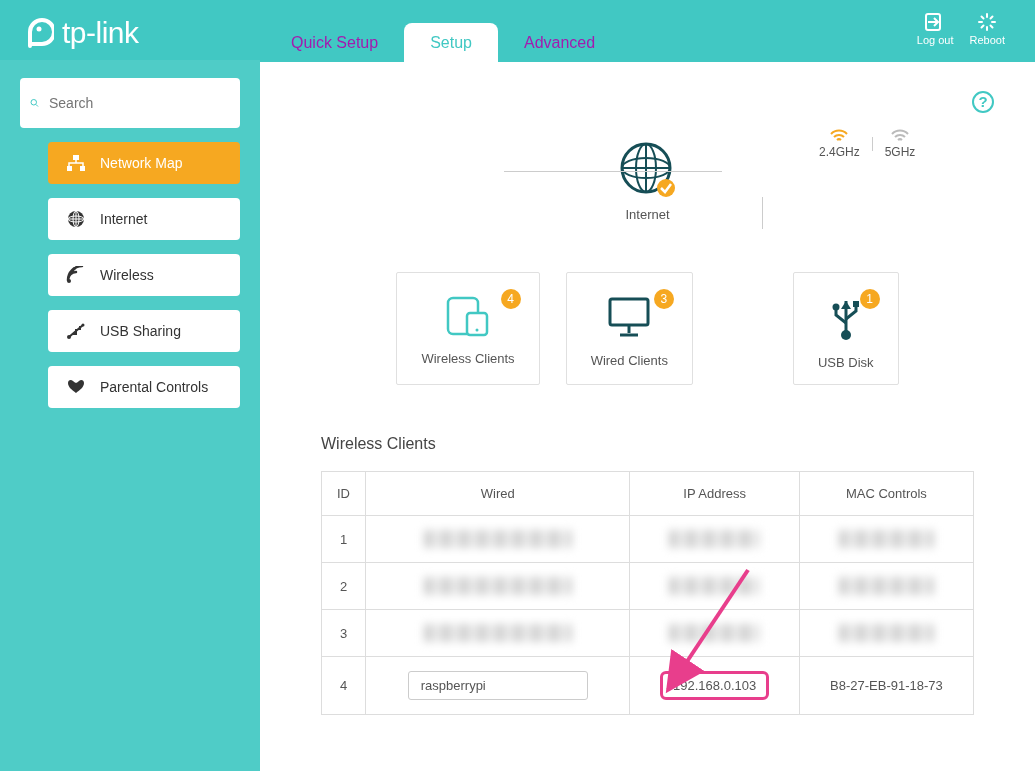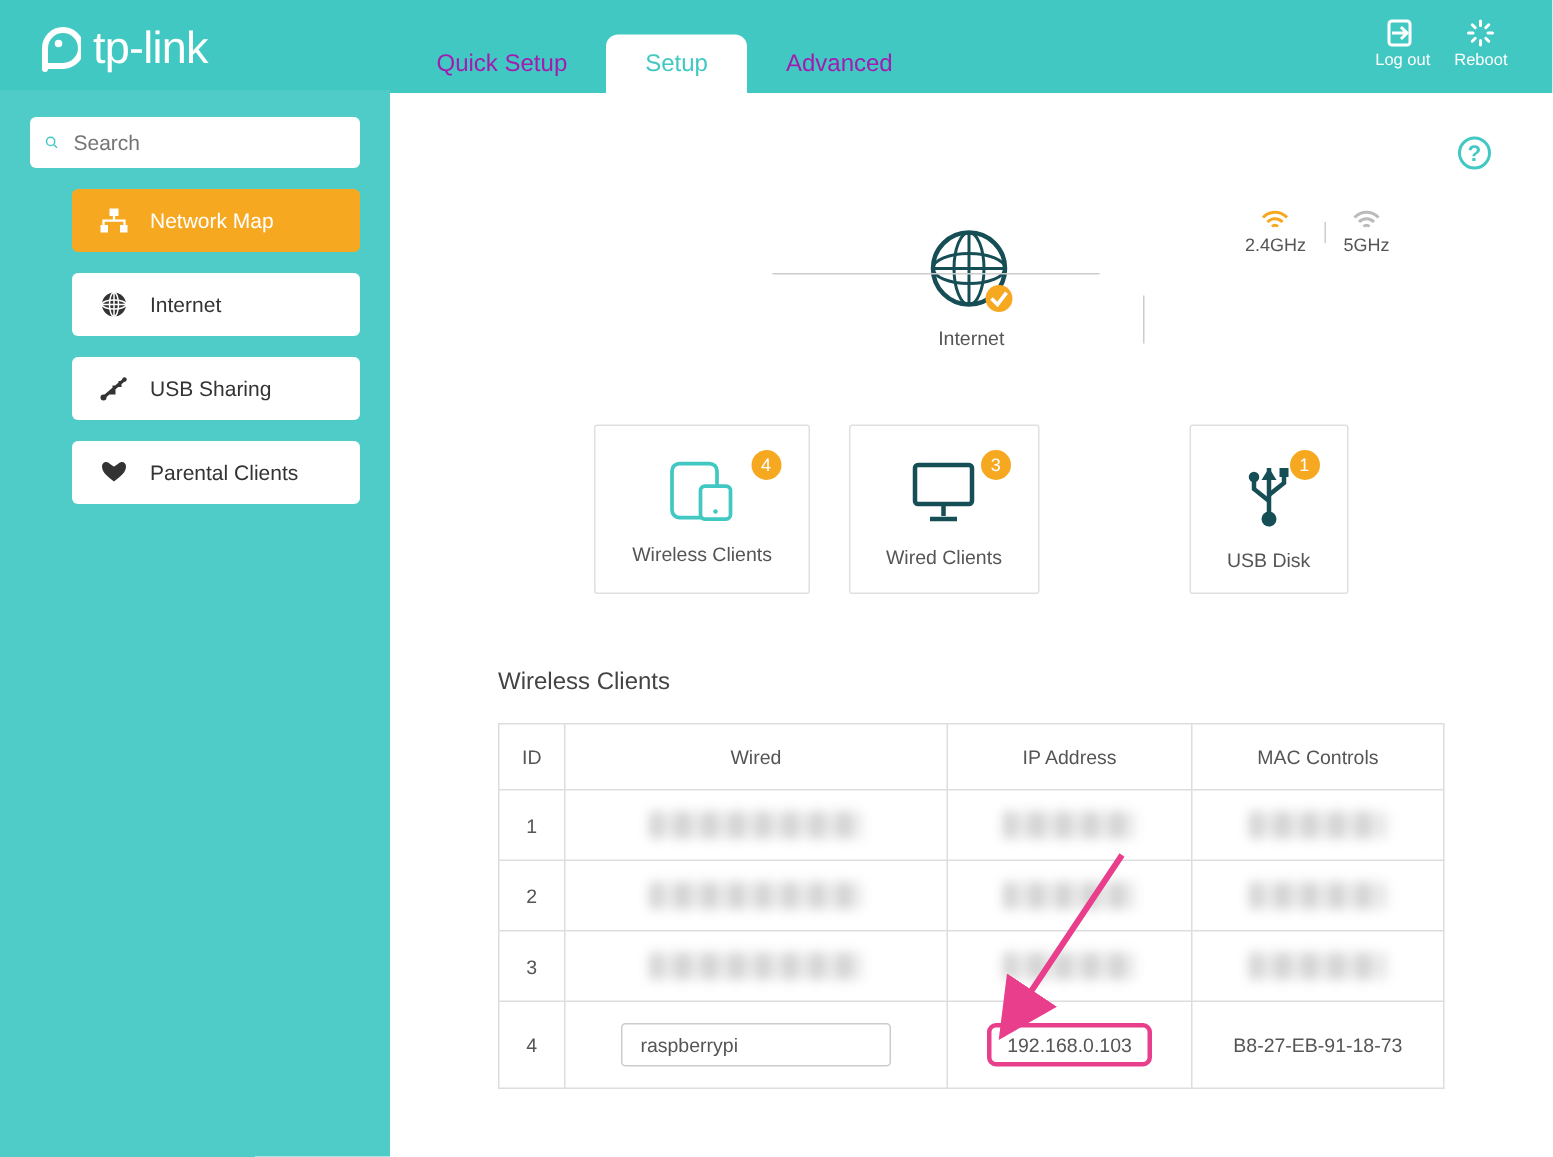--- a/index.html
+++ b/index.html
@@ -17,25 +17,25 @@
 .side-bg { position: absolute; left: 0; top: 60px; width: 260px; height: 720px; background: #4fccc7; z-index: 0;}
 .logo-wrap { position: absolute; left: 20px; top: 16px; display: flex; align-items: center; color: white; z-index: 3;}
 .logo-wrap svg { margin-right: 8px;}
 .logo-text { font-size: 30px; font-weight: 400; letter-spacing: -0.5px;}
 .nav-tabs { position: absolute; left: 265px; top: 23px; display: flex; z-index: 3;}
 .nav-tab { padding: 11px 26px 13px; color: #a21caf; font-size: 16px; cursor: pointer; border-radius: 8px 8px 0 0;}
 .nav-tab.active { background: #fff; color: #41c8c3;}
 .top-actions { position: absolute; right: 30px; top: 12px; display: flex; gap: 16px; z-index: 3;}
 .top-action { display: flex; flex-direction: column; align-items: center; color: white; font-size: 11px; cursor: pointer; gap: 2px;}
 .sidebar { position: absolute; left: 20px; top: 78px; width: 220px; display: flex; flex-direction: column; gap: 14px; z-index: 2;}
-.search-box { height: 34px; background: #fff; border-radius: 4px; display: flex; align-items: center; padding: 0 10px; gap: 10px;}
+.search-box { height: 50px; background: #fff; border-radius: 4px; display: flex; align-items: center; padding: 0 10px; gap: 10px;}
 .search-box input { border: none; outline: none; font-size: 14px; color: #888; flex: 1; background: transparent;}
 .menu-item { height: 42px; background: #fff; border-radius: 4px; display: flex; align-items: center; padding: 0 18px; gap: 14px; font-size: 14px; color: #333; cursor: pointer; margin-left: 28px;}
 .menu-item.active { background: #f6a821; color: #fff;}
-.main { position: absolute; left: 260px; top: 62px; width: 775px; height: 577px; background: #fff; z-index: 1; padding: 30px;}
+.main { position: absolute; left: 260px; top: 62px; width: 775px; height: 577px; background: #fff; z-index: 1; padding: 19px;}
 .help-icon { position: absolute; right: 40px; top: 90px; z-index: 3; cursor: pointer;}
 .map-row1 { display: flex; justify-content: center; align-items: flex-start; gap: 180px; margin-top: 60px; position: relative;}
 .map-link-line { position: absolute; left: 225px; top: 30px; width: 218px; border-top: 1px solid #ccc;}
 .map-node { display: flex; flex-direction: column; align-items: center; gap: 8px; cursor: pointer;}
 .map-label { font-size: 13px; color: #555;}
 .wifi-badges { position: absolute; left: 540px; top: -12px; display: flex; gap: 12px; align-items: center; font-size: 12px; color: #555;}
 .badge-sep { height: 14px; border-left: 1px solid #ccc;}
 .vline { position: absolute; left: 502px; top: 135px; height: 32px; border-left: 1px solid #ccc;}
 .map-row2 { display: flex; justify-content: center; gap: 100px; margin-top: 50px;}
 .card { border: 1px solid #e0e0e0; border-radius: 2px; padding: 22px 24px 14px; display: flex; flex-direction: column; align-items: center; gap: 14px; position: relative; cursor: pointer;}
@@ -119,35 +119,42 @@
     <svg width="20" height="20" viewBox="0 0 20 20">
         <circle cx="10" cy="10" r="8" fill="#333"></circle>
         <ellipse cx="10" cy="10" rx="8" ry="3" fill="none" stroke="white" stroke-width="1"></ellipse>
         <ellipse cx="10" cy="10" rx="3" ry="8" fill="none" stroke="white" stroke-width="1"></ellipse>
         <line x1="2" y1="10" x2="18" y2="10" stroke="white"></line>
         <line x1="10" y1="2" x2="10" y2="18" stroke="white"></line>
       </svg>
     <span>Internet</span>
   </div>
 
+  <div class="menu-item">
+    <svg width="20" height="18" viewBox="0 0 20 18">
+        <path d="M2 14 A8 8 0 0 1 10 6 M2 14 A14 14 0 0 1 16 0 M2 14 A20 20 0 0 1 18 -2" fill="none" stroke="#333" stroke-width="2.5" stroke-linecap="round"></path>
+        <circle cx="3" cy="15" r="2" fill="#333"></circle>
+      </svg>
+    <span>Wireless</span>
+  </div>
 
   <div class="menu-item">
     <svg width="20" height="18" viewBox="0 0 20 18">
         <path d="M3 15 L17 3 M6 12 L10 12 L10 7 M12 7 L14 7 L14 4" fill="none" stroke="#333" stroke-width="2"></path>
         <circle cx="3" cy="15" r="2" fill="#333"></circle>
         <circle cx="17" cy="3" r="1.5" fill="#333"></circle>
       </svg>
     <span>USB Sharing</span>
   </div>
 
   <div class="menu-item">
     <svg width="20" height="18" viewBox="0 0 20 18">
         <path d="M10 15 C6 12 2 9 2 5 C2 2 5 1 7 3 C8 4 10 5 10 5 C10 5 12 4 13 3 C15 1 18 2 18 5 C18 9 14 12 10 15 Z" fill="#333"></path>
       </svg>
-    <span>Parental Clients</span>
+    <span>Parental Controls</span>
   </div>
 </div>
 
 <div class="help-icon">
   <svg width="24" height="24" viewBox="0 0 24 24">
       <circle cx="12" cy="12" r="10" fill="none" stroke="#41c8c3" stroke-width="2"></circle>
       <text x="12" y="17" text-anchor="middle" font-size="15" fill="#41c8c3" font-weight="bold">?</text>
     </svg>
 </div>
 

